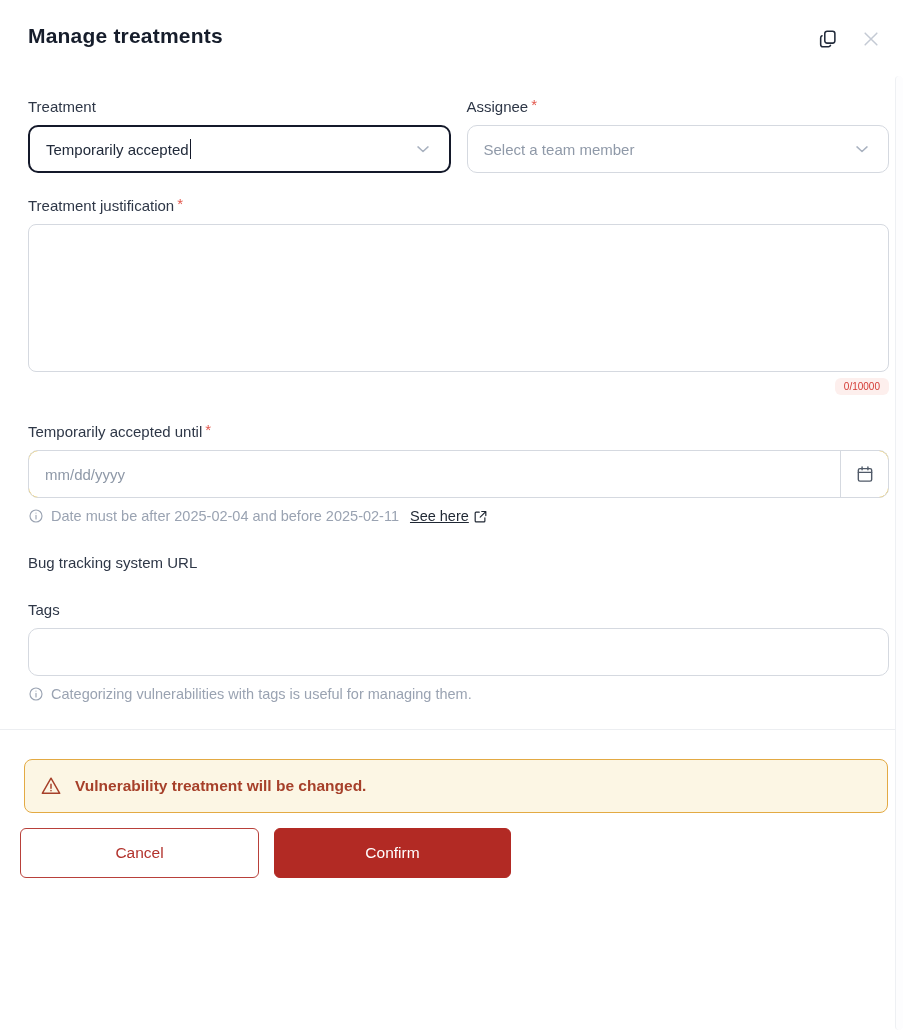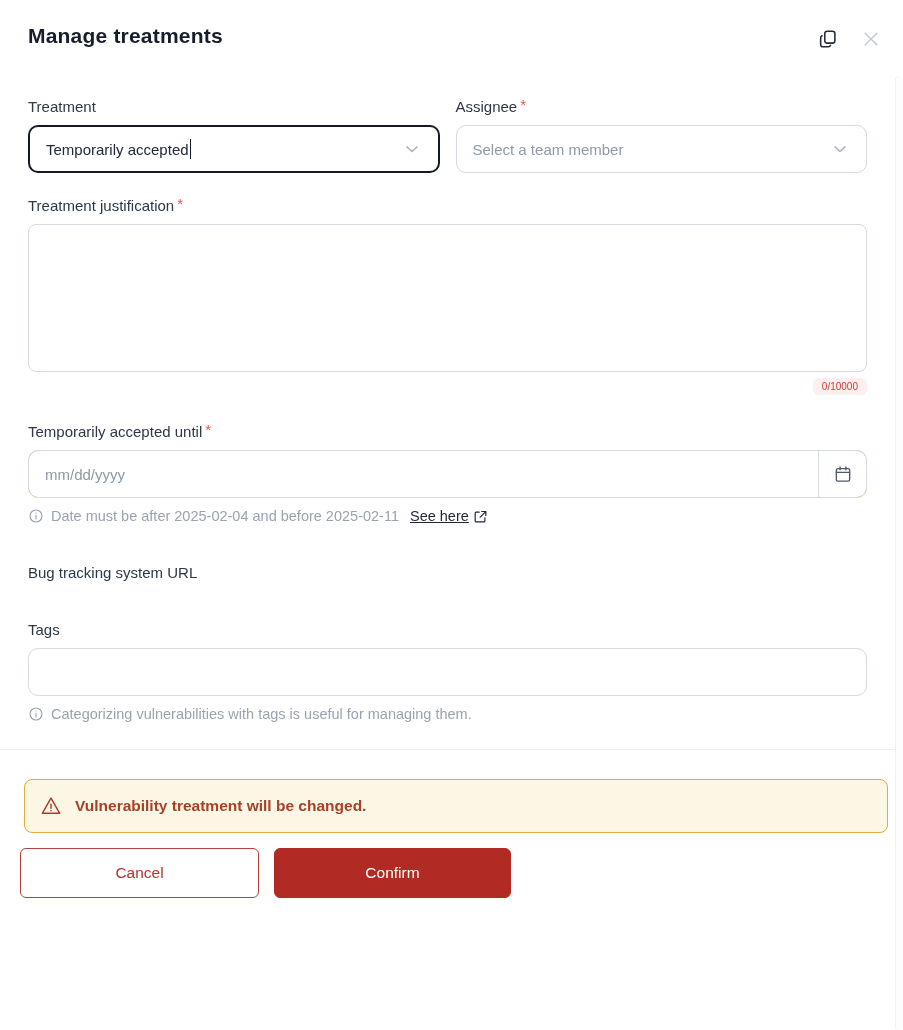--- a/index.html
+++ b/index.html
@@ -11,39 +11,39 @@
   
   .header { display: flex; justify-content: space-between; align-items: flex-start; padding: 24px 22px 0 28px; }
   .title { font-size: 21px; font-weight: 700; color: #161d2b; letter-spacing: .2px; }
   .header-icons { display: flex; align-items: center; gap: 22px; padding-top: 4px; }
   .icon-btn { background: none; border: none; cursor: pointer; display: flex; align-items: center; justify-content: center; padding: 0; }
 
   
   .scroll-track { position: absolute; top: 76px; right: 0; bottom: 0; width: 8px; background: #fdfdfe; border-left: 1px solid #eef0f3; border-radius: 4px; }
 
   
-  .form { padding: 0 36px 0 28px; margin-top: 48px; }
+  .form { padding: 0 14px 0 28px; margin-top: 48px; }
   .field-label { font-size: 15px; color: #2e3747; margin-bottom: 10px; display: block; }
   .req { color: #e2574c; font-size: 15px; margin-left: 3px; position: relative; top: -2px; }
 
   .row-2col { display: flex; gap: 16px; }
   .col { flex: 1; }
 
   .select-box { height: 48px; border: 1px solid #d5d9e0; border-radius: 10px; display: flex; align-items: center; padding: 0 16px; justify-content: space-between; background: #fff; cursor: pointer; }
   .select-box.focused { border: 2px solid #14192a; }
   .select-value { font-size: 15px; color: #212a3a; display: flex; align-items: center; }
   .caret { display: inline-block; width: 1.5px; height: 20px; background: #14192a; margin-left: 1px; }
   .select-placeholder { font-size: 15px; color: #8f99a8; }
 
   .textarea { width: 100%; height: 148px; border: 1px solid #d5d9e0; border-radius: 8px; resize: none; font-family: "Liberation Sans", sans-serif; font-size: 15px; padding: 12px 14px; color: #212a3a; outline: none; display: block; }
   .counter-row { display: flex; justify-content: flex-end; margin-top: 6px; }
   .counter-badge { background: #fdefed; color: #d43b35; font-size: 10px; padding: 3px 9px; border-radius: 6px; }
 
   .section { margin-top: 28px; }
-  .section-30 { margin-top: 40px; }
+  .section-30 { margin-top: 30px; }
 
   .input-group { display: flex; border: 1px solid #d5d9e0; border-radius: 10px; height: 48px; overflow: hidden; background: #eab308; }
   .input-group input { flex: 1; border: none; outline: none; font-family: "Liberation Sans", sans-serif; font-size: 15px; padding: 0 16px; color: #212a3a; }
   .input-group input::placeholder { color: #8f99a8; }
   .icon-cell { width: 48px; border-left: 1px solid #d5d9e0; display: flex; align-items: center; justify-content: center; background: #fff; cursor: pointer; }
 
   .text-input { width: 100%; height: 48px; border: 1px solid #d5d9e0; border-radius: 10px; outline: none; font-family: "Liberation Sans", sans-serif; font-size: 15px; padding: 0 16px; color: #212a3a; display: block; }
   .text-input::placeholder { color: #8f99a8; }
 
   .hint { display: flex; align-items: center; gap: 7px; margin-top: 10px; font-size: 14.5px; color: #9aa3b2; }

